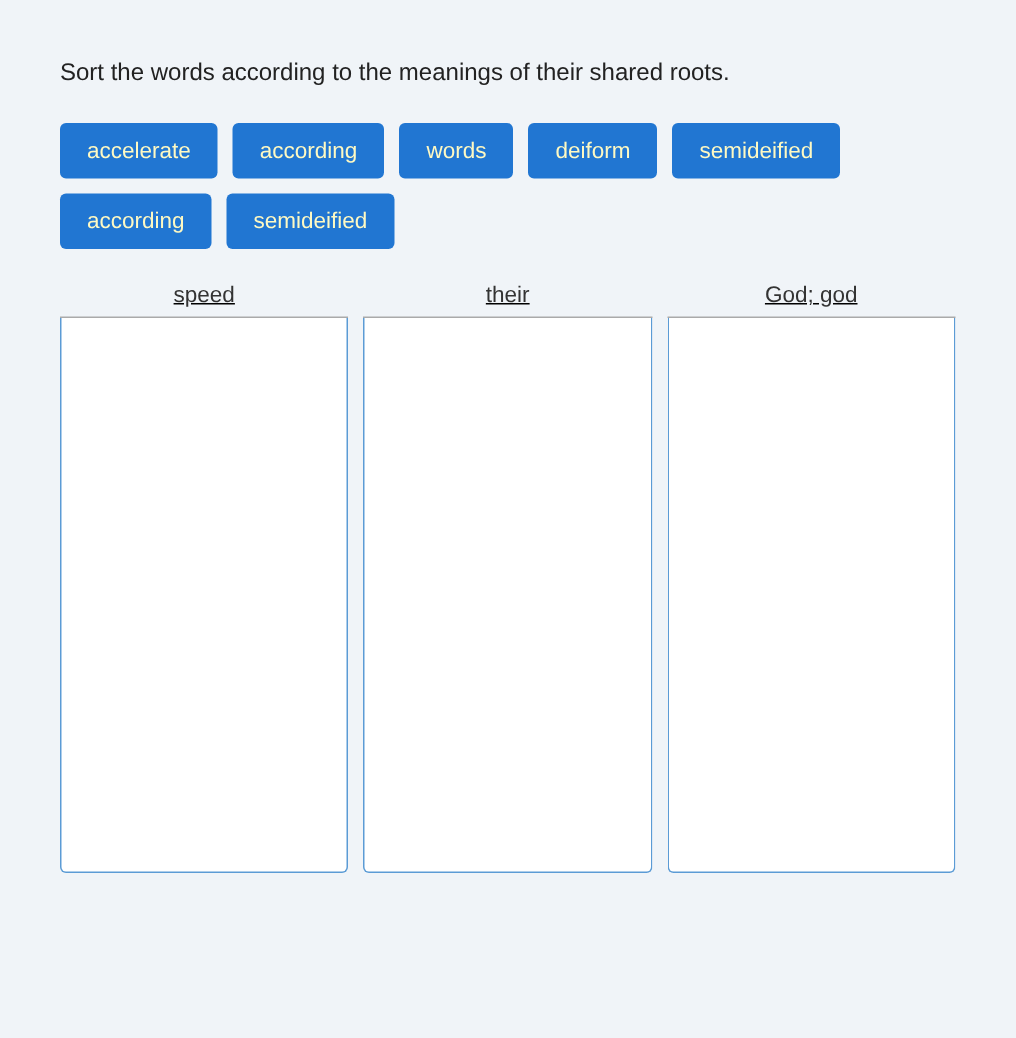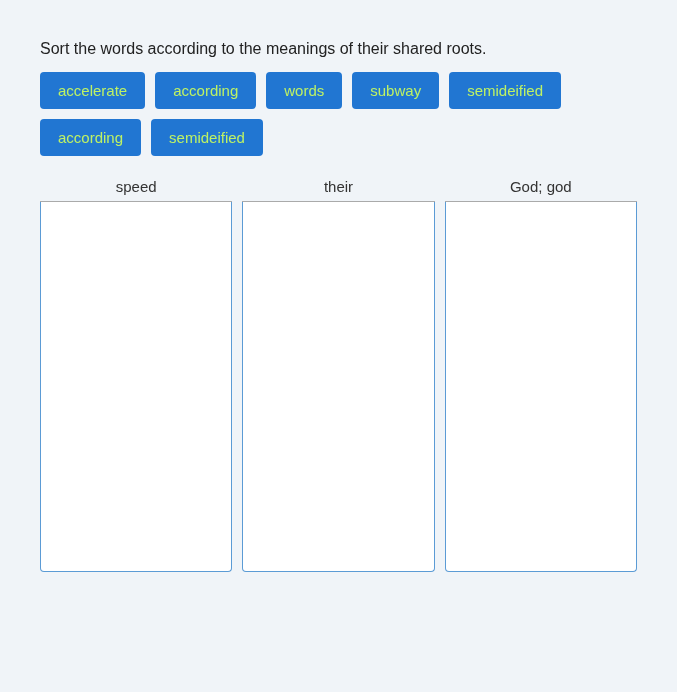--- a/index.html
+++ b/index.html
@@ -20,45 +20,46 @@
 
     .page-container {
       width: 677px;
       background-color: #f0f4f8;
       padding: 20px;
     }
 
     .instruction {
       font-size: 16px;
       color: #222;
-      margin-bottom: 14px;
+      margin-bottom: 24px;
       font-weight: 400;
     }
 
     .word-bank {
       display: flex;
       flex-wrap: wrap;
       gap: 10px;
       margin-bottom: 22px;
     }
 
     .word-chip {
       background-color: #2176d2;
-      color: #bef264;
+      color: #fef9c3;
       border-radius: 4px;
       padding: 10px 18px;
       font-size: 15px;
       cursor: pointer;
       user-select: none;
       font-weight: 500;
     }
 
     .drop-zone-row {
       display: flex;
       gap: 10px;
+      text-decoration: underline;
     }
 
     .drop-zone-container {
       flex: 1;
       display: flex;
       flex-direction: column;
       align-items: center;
     }
 
     .drop-zone-label {
@@ -87,21 +88,21 @@
 <body>
 
 <div class="page-container">
   <p class="instruction">Sort the words according to the meanings of their shared roots.</p>
 
   <div class="word-bank">
 
     <span class="word-chip">accelerate</span>
     <span class="word-chip">according</span>
     <span class="word-chip">words</span>
-    <span class="word-chip">subway</span>
+    <span class="word-chip">deiform</span>
 
     <span class="word-chip">semideified</span>
     <span class="word-chip">according</span>
     <span class="word-chip">semideified</span>
   </div>
 
   <div class="drop-zone-row">
     <div class="drop-zone-container">
       <span class="drop-zone-label">speed</span>
       <div class="drop-zone-underline"></div>

